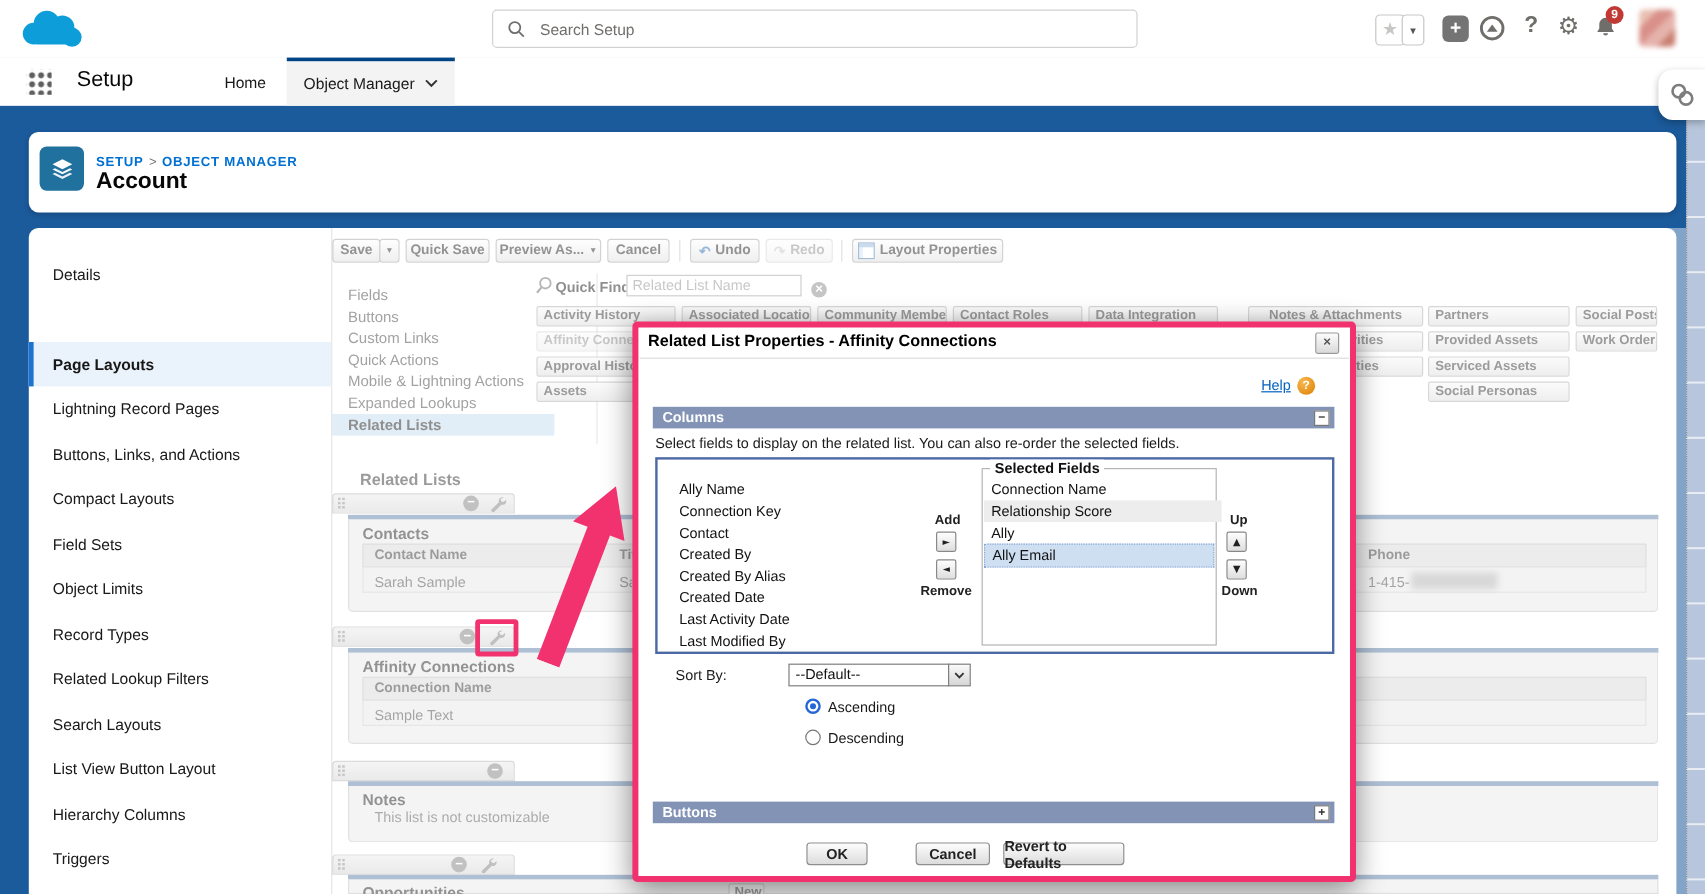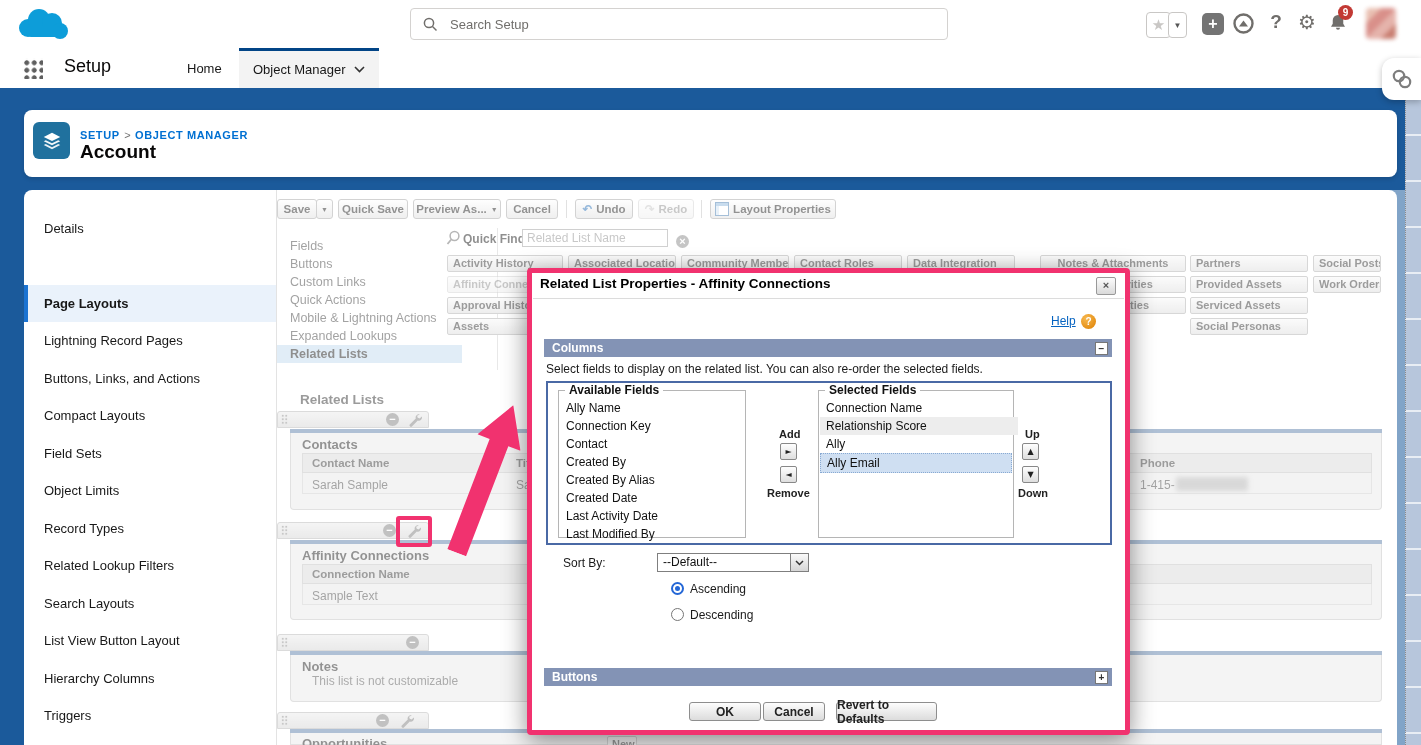--- a/index.html
+++ b/index.html
@@ -307,23 +307,20 @@
   <div class="abs" style="left:1096px;top:277px;width:18px;height:16px;border:1px solid #999;border-radius:2px;background:linear-gradient(#fcfcfc,#dadada);font:bold 11px/14px 'Liberation Sans',sans-serif;color:#555;text-align:center;z-index:52">×</div>
   <div class="abs" style="left:533px;top:298px;width:591px;height:1px;background:#dcdcdc;z-index:51"></div>
   <a class="abs" href="#" style="left:1051px;top:314px;font:12px 'Liberation Sans',sans-serif;color:#0563c1;text-decoration:underline;z-index:52">Help</a>
   <div class="abs" style="left:1081px;top:314px;width:15px;height:15px;border-radius:50%;background:radial-gradient(circle at 35% 30%,#f7b84f,#dd7f00);color:#fff;font:bold 10px/15px 'Liberation Sans',sans-serif;text-align:center;z-index:52">?</div>
 
   <div class="abs mslate" style="left:544px;top:339px;width:568px"><span>Columns</span></div>
   <div class="abs sqbtn" style="left:1095px;top:342px">−</div>
   <div class="abs" style="left:546px;top:362px;font:12px 'Liberation Sans',sans-serif;color:#1a1a1a;z-index:51">Select fields to display on the related list. You can also re-order the selected fields.</div>
   <div class="abs" style="left:546px;top:381px;width:566px;height:164px;border:2px solid #4a69a5;background:#fff;box-sizing:border-box;z-index:51"></div>
 
-  <div class="abs fset" style="left:558px;top:390px;width:188px;height:148px">
-    <span class="legend">Available Fields</span>
-  </div>
   <div class="abs fldi" style="left:560px;top:399px">Ally Name</div>
   <div class="abs fldi" style="left:560px;top:417px">Connection Key</div>
   <div class="abs fldi" style="left:560px;top:435px">Contact</div>
   <div class="abs fldi" style="left:560px;top:453px">Created By</div>
   <div class="abs fldi" style="left:560px;top:471px">Created By Alias</div>
   <div class="abs fldi" style="left:560px;top:489px">Created Date</div>
   <div class="abs fldi" style="left:560px;top:507px">Last Activity Date</div>
   <div class="abs fldi" style="left:560px;top:525px">Last Modified By</div>
 
   <div class="abs mlabel" style="left:779px;top:428px">Add</div>
@@ -352,21 +349,21 @@
       </svg>
   </div>
   <div class="abs radio on" style="left:671px;top:582px"></div>
   <div class="abs rlabel" style="left:690px;top:582px">Ascending</div>
   <div class="abs radio" style="left:671px;top:608px"></div>
   <div class="abs rlabel" style="left:690px;top:608px">Descending</div>
 
   <div class="abs mslate" style="left:544px;top:668px;width:568px"><span>Buttons</span></div>
   <div class="abs sqbtn" style="left:1095px;top:671px">+</div>
 
-  <div class="abs mbtn" style="left:689px;top:702px;width:72px">
+  <div class="abs mbtn" style="left:672px;top:702px;width:51px">
       <span>OK</span>
     </div>
   <div class="abs mbtn" style="left:763px;top:702px;width:62px">
       <span>Cancel</span>
     </div>
   <div class="abs mbtn" style="left:836px;top:702px;width:101px">
       <span>Revert to Defaults</span>
     </div>
 
   <div class="abs" id="wrenchbox"></div>

